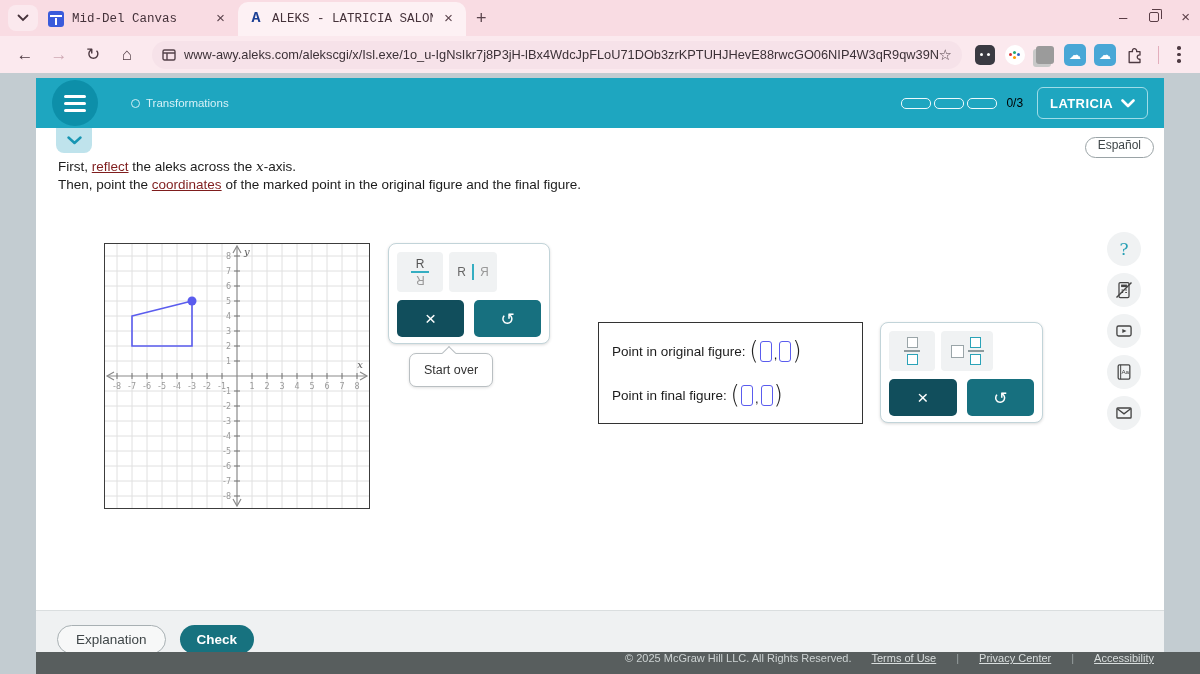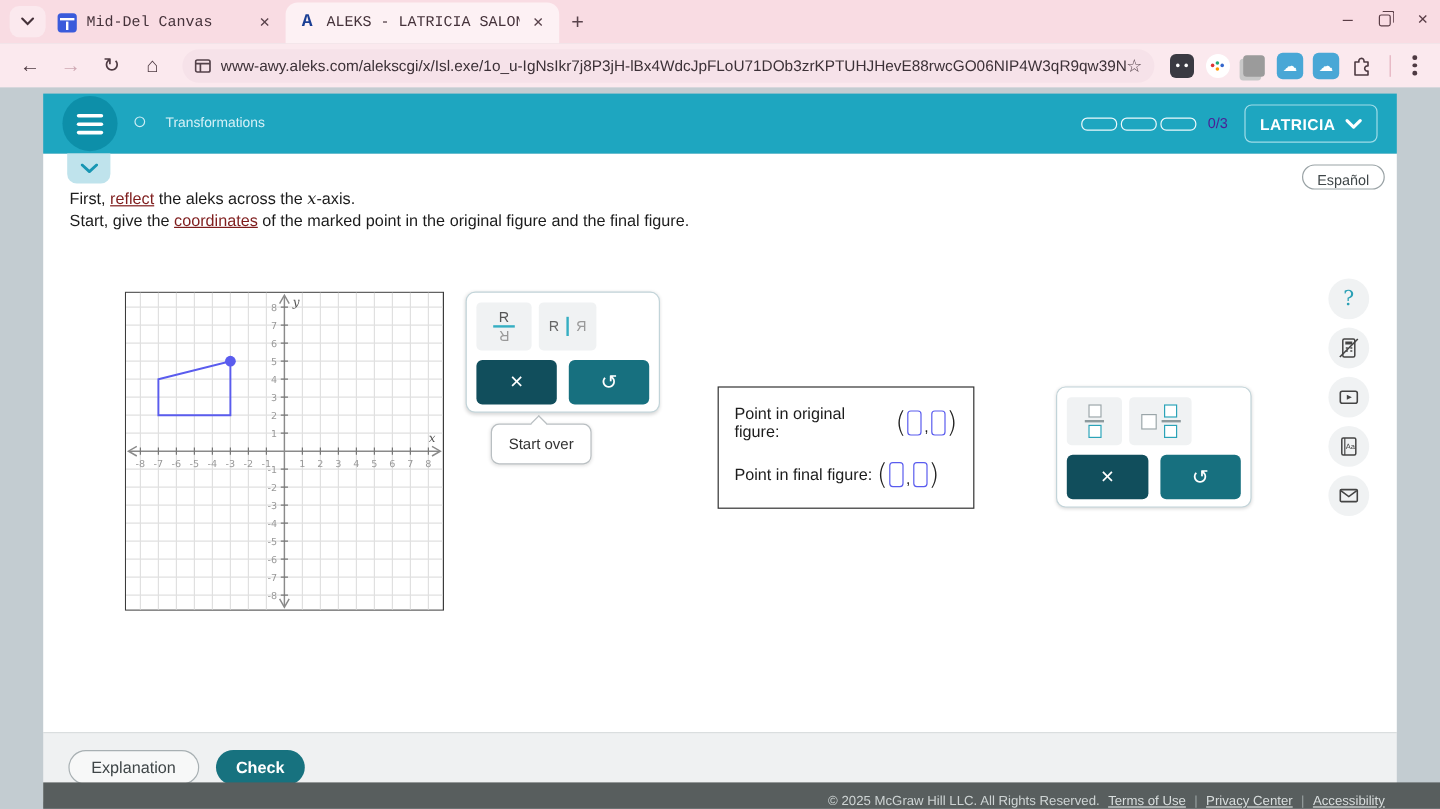--- a/index.html
+++ b/index.html
@@ -41,30 +41,30 @@
   .kebab { display:flex; flex-direction:column; gap:3px; padding:0 8px; cursor:pointer; }
   .kebab i { width:3.5px; height:3.5px; background:#4e3a42; border-radius:50%; }
 
   
   #page { position:absolute; left:0; top:73px; width:1200px; height:601px; background:#c3ccd1; }
   #content { position:absolute; left:36px; top:55px; width:1128px; height:482px; background:#fff; }
   #aleks-header { position:absolute; left:36px; top:5px; width:1128px; height:50px; background:#1ea6c0; display:flex; align-items:center; }
   .burger { width:46px; height:46px; border-radius:50%; background:#0d8fa9; margin-left:16px; display:flex; flex-direction:column; gap:4px; align-items:center; justify-content:center; cursor:pointer; flex:none; }
   .burger i { width:22px; height:3px; background:#fff; border-radius:2px; }
   .htexts { margin-left:14px; color:#fff; }
-  .topic-row { display:flex; gap:17px; font-size:11.5px; color:#d6f1f7; }
+  .topic-row { display:flex; align-items:center; gap:6px; font-size:11.5px; color:#d6f1f7;margin-left:19px; }
   .topic-row .circ { width:9px; height:9px; border:1.5px solid #cfeef5; border-radius:50%; }
   .htitle { font-size:13.5px; font-weight:bold; margin-top:3px; color:#fff; }
   #hdr-right { position:absolute; right:16px; top:0; height:50px; display:flex; align-items:center; gap:14px; }
   .progress { display:flex; align-items:center; gap:3px; }
   .pseg { width:30px; height:11px; border:1.6px solid #ecf9fc; border-radius:5px; }
-  .plabel { color:#4c1d95; font-size:12px; margin-left:6px; }
+  .plabel { color:#000000; font-size:12px; margin-left:6px; }
   .userbtn { height:32px; padding:0 12px; border:1.6px solid #9fdce8; border-radius:6px; color:#fff; font-weight:bold; font-size:13px; letter-spacing:.4px; display:flex; align-items:center; gap:8px; cursor:pointer; }
   .collapse-tab { position:absolute; left:56px; top:55px; width:36px; height:25px; background:#bfe3ec; border-radius:0 0 8px 8px; display:flex; align-items:center; justify-content:center; cursor:pointer; }
-  .espanol { position:absolute; right:46px; top:64px; height:21px; padding:0 12px; border:1px solid #9aa3a6; border-radius:11px; background:#fff; font-size:12px; color:#3f4648; display:flex; align-items:flex-end; cursor:pointer; }
+  .espanol { position:absolute; right:46px; top:64px; height:21px; padding:0 12px; border:1px solid #9aa3a6; border-radius:11px; background:#fff; font-size:12px; color:#3f4648; display:flex; align-items:flex-start; cursor:pointer; }
 
   #question { position:absolute; left:58px; top:84px; font-size:13.5px; color:#1c1c1c; line-height:18px; }
   .tlink { color:#7f1d1d; text-decoration:underline; cursor:pointer; }
   .ivar { font-style:italic; font-family:"DejaVu Serif",serif; }
 
   #graph-wrap { position:absolute; left:104px; top:170px; cursor:crosshair; }
 
   .palette { position:absolute; background:#fff; border:1px solid #c2d4d9; border-radius:8px; box-shadow:0 1px 3px rgba(0,0,0,.15); padding:8px; }
   #pal-reflect { left:388px; top:170px; width:162px; height:101px; }
   #pal-frac { left:880px; top:249px; width:163px; height:101px; }
@@ -83,35 +83,35 @@
   .fr { width:46px; flex-direction:column; }
   .sq { width:11px; height:11px; border:1.6px solid #9aa5a8; background:#fff; }
   .sq.teal { border-color:#2ba3b8; }
   .fbar { width:16px; height:2px; background:#8d9a9d; margin:2px 0; }
   .fm { width:52px; gap:4px; }
   .col { display:flex; flex-direction:column; align-items:center; }
 
   #tooltip { position:absolute; left:409px; top:280px; width:84px; background:#fff; border:1px solid #b9bfc2; border-radius:7px; padding:9px 6px; font-size:12.5px; color:#333; text-align:center; box-shadow:0 1px 3px rgba(0,0,0,.12); }
   #tooltip .caret { position:absolute; left:34px; top:-6px; width:10px; height:10px; background:#fff; border-left:1px solid #b9bfc2; border-top:1px solid #b9bfc2; transform:rotate(45deg); }
 
-  #answerbox { position:absolute; left:598px; top:249px; width:214px; height:102px; border:1.3px solid #333; background:#fff; padding:14px 13px; display:flex; flex-direction:column; justify-content:space-between; }
+  #answerbox { position:absolute; left:598px; top:249px; width:265px; height:102px; border:1.3px solid #333; background:#fff; padding:14px 13px; display:flex; flex-direction:column; justify-content:space-between; }
   .ansrow { font-size:13.5px; color:#1c1c1c; display:flex; align-items:center; }
   .paren { font-size:24px; font-weight:300; color:#222; font-family:"DejaVu Sans",sans-serif; }
   .slot { display:inline-block; width:12px; height:21px; border:1.6px solid #5a5cee; border-radius:3px; margin:0 1px; vertical-align:middle; cursor:text; background:#fff; }
   .comma { font-size:13px; margin:6px 1px 0 1px; }
 
   #helpcol { position:absolute; left:1107px; top:159px; display:flex; flex-direction:column; gap:7px; }
   .helpbtn { width:34px; height:34px; border-radius:50%; background:#f0f2f3; display:flex; align-items:center; justify-content:center; cursor:pointer; }
   .qmark { font-family:"DejaVu Serif",serif; font-size:17px; color:#2aa0b5; }
 
   #actionbar { position:absolute; left:36px; top:537px; width:1128px; height:58px; background:#eff1f2; border-top:1px solid #dadedf; display:flex; align-items:center; gap:14px; padding-left:21px; }
   .btn-exp { height:29px; padding:0 18px; background:#f7f8f8; border:1px solid #a8b0b3; border-radius:15px; font-size:13.5px; color:#3f4648; cursor:pointer; }
   .btn-check { height:29px; padding:0 17px; background:#17727f; border:none; border-radius:15px; font-size:13.5px; font-weight:bold; color:#fff; cursor:pointer; }
 
-  #footer { position:absolute; left:36px; top:579px; width:1164px; height:22px; background:#585e5e; display:flex; align-items:flex-end; justify-content:flex-end; padding-right:46px; font-size:11px; color:#ced4d4; gap:7px; }
+  #footer { position:absolute; left:36px; top:579px; width:1164px; height:22px; background:#585e5e; display:flex; align-items:flex-start; justify-content:flex-end; padding-right:46px; font-size:11px; color:#ced4d4; gap:20px; }
   #footer a { color:#d9dede; text-decoration:underline; cursor:pointer; }
   #footer .sep { color:#9aa2a2; }
 </style>
 </head>
 <body>
 
 <div id="tabstrip">
   <div class="tabsearch">
     <svg width="12" height="8" viewBox="0 0 12 8">
         <path d="M1.5 1.5 L6 6 L10.5 1.5" fill="none" stroke="#45323a" stroke-width="1.8" stroke-linecap="round"></path>
@@ -213,21 +213,21 @@
         <path d="M1.5 1.5 L7.5 7 L13.5 1.5" fill="none" stroke="#1796b3" stroke-width="2.4" stroke-linecap="round" stroke-linejoin="round"></path>
       </svg>
   </div>
 
   <div class="espanol">
       <span>Español</span>
     </div>
 
   <div id="question">
     <p><span>First, </span><a class="tlink">reflect</a><span> the aleks across the </span><span class="ivar">x</span><span>-axis.</span></p>
-    <p><span>Start, give the </span><a class="tlink">coordinates</a><span> of the marked point in the original figure and the final figure.</span></p>
+    <p><span>Then, point the </span><a class="tlink">coordinates</a><span> of the marked point in the original figure and the final figure.</span></p>
   </div>
 
   <div id="graph-wrap"><svg width="266" height="266">
         <rect x="0.5" y="0.5" width="265" height="265" fill="#fff" stroke="#3c3c3c" stroke-width="1"></rect>
         <line x1="13" y1="1" x2="13" y2="265" stroke="#e0e0e0" stroke-width="1"></line>
         <line x1="1" y1="253" x2="265" y2="253" stroke="#e0e0e0" stroke-width="1"></line>
         <line x1="28" y1="1" x2="28" y2="265" stroke="#e0e0e0" stroke-width="1"></line>
         <line x1="1" y1="238" x2="265" y2="238" stroke="#e0e0e0" stroke-width="1"></line>
         <line x1="43" y1="1" x2="43" y2="265" stroke="#e0e0e0" stroke-width="1"></line>
         <line x1="1" y1="223" x2="265" y2="223" stroke="#e0e0e0" stroke-width="1"></line>

